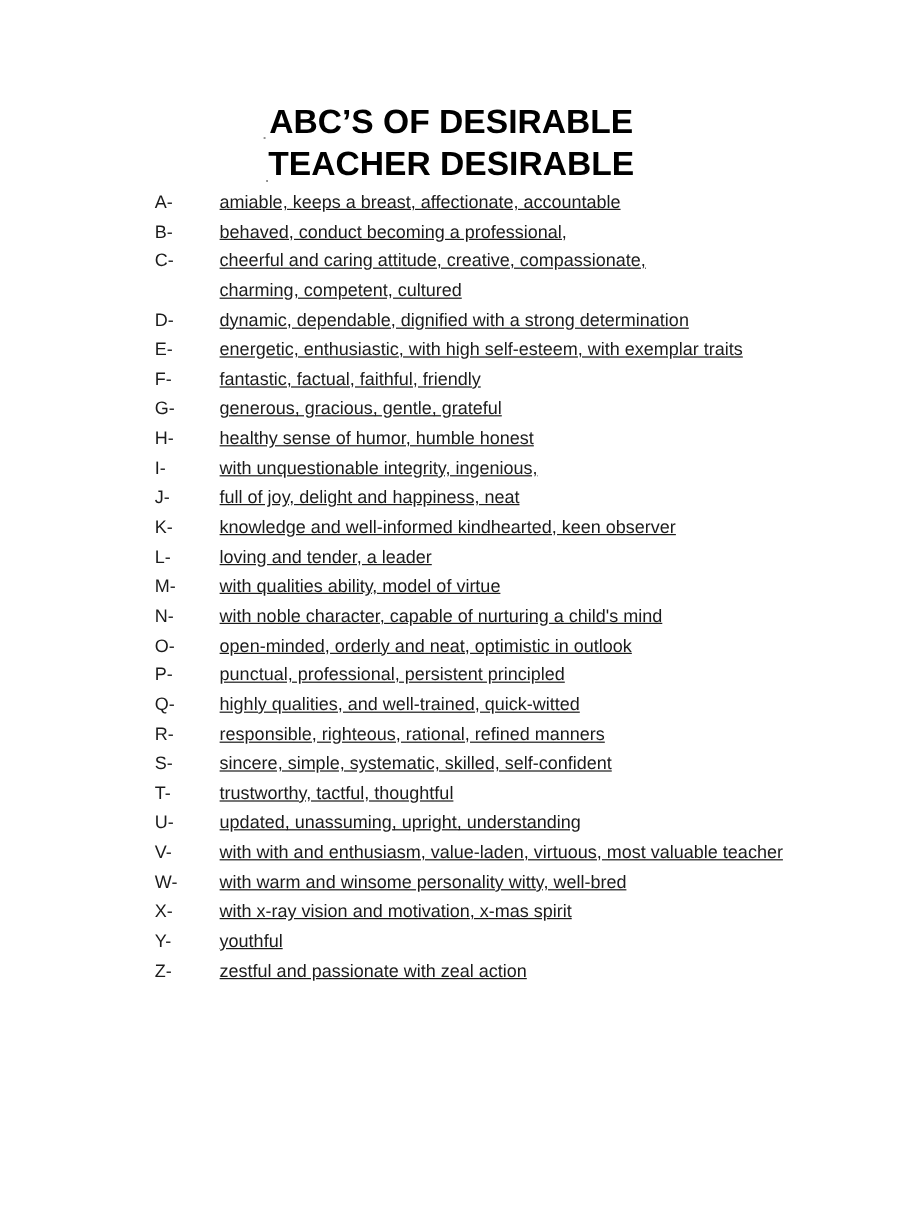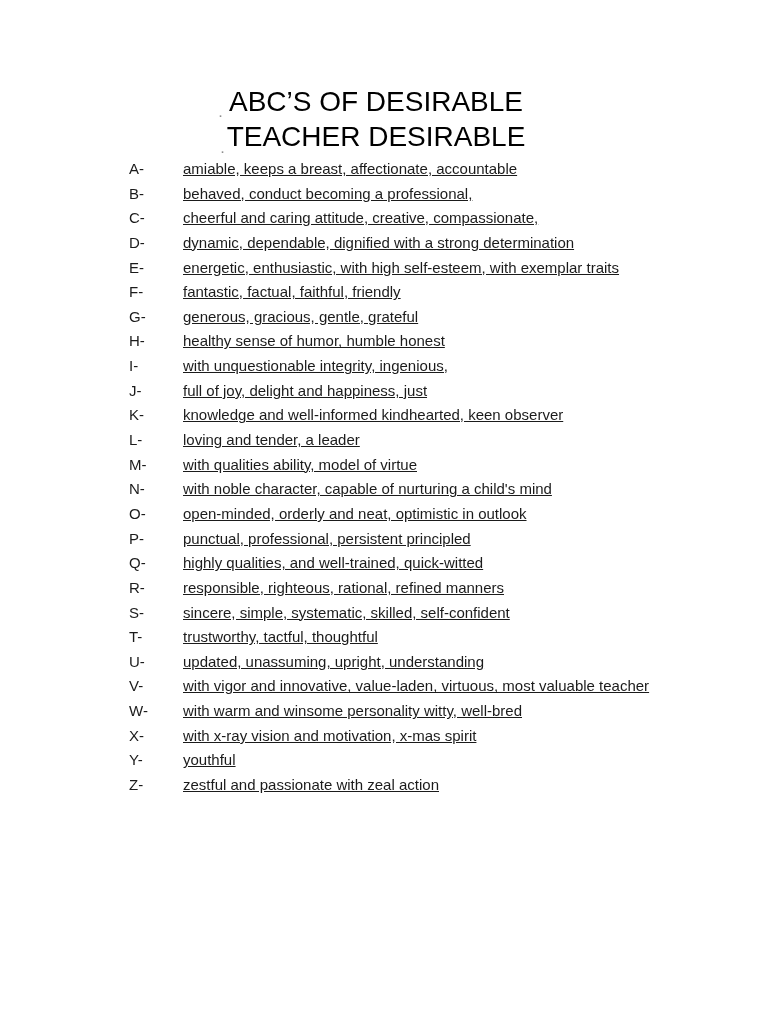--- a/index.html
+++ b/index.html
@@ -15,21 +15,21 @@
     font-family: "Liberation Sans", sans-serif;
     overflow: hidden;
     color: #1b1b1b;
   }
   .title-block {
     position: absolute;
     top: 84px;
     left: 0;
     width: 752px;
     text-align: center;
-    font-weight: normal;
+    font-weight: bold;
     font-size: 28px;
     line-height: 35px;
     color: #000000;
   }
   .title-line {
     white-space: nowrap;
   }
   .stray-dot {
     position: absolute;
     font-size: 11px;
@@ -83,20 +83,24 @@
       </div>
       <div class="row">
         <span class="letter">B-</span>
         <span class="text">behaved, conduct becoming a professional,</span>
       </div>
       <div class="row">
         <span class="letter">C-</span>
         <span class="text">cheerful and caring attitude, creative, compassionate,</span>
       </div>
       <div class="row">
+        <span class="letter"></span>
+        <span class="text">charming, competent, cultured</span>
+      </div>
+      <div class="row">
         <span class="letter">D-</span>
         <span class="text">dynamic, dependable, dignified with a strong determination</span>
       </div>
       <div class="row">
         <span class="letter">E-</span>
         <span class="text">energetic, enthusiastic, with high self-esteem, with exemplar traits</span>
       </div>
       <div class="row">
         <span class="letter">F-</span>
         <span class="text">fantastic, factual, faithful, friendly</span>
@@ -108,21 +112,21 @@
       <div class="row">
         <span class="letter">H-</span>
         <span class="text">healthy sense of humor, humble honest</span>
       </div>
       <div class="row">
         <span class="letter">I-</span>
         <span class="text">with unquestionable integrity, ingenious,</span>
       </div>
       <div class="row">
         <span class="letter">J-</span>
-        <span class="text">full of joy, delight and happiness, just</span>
+        <span class="text">full of joy, delight and happiness, neat</span>
       </div>
       <div class="row">
         <span class="letter">K-</span>
         <span class="text">knowledge and well-informed kindhearted, keen observer</span>
       </div>
       <div class="row">
         <span class="letter">L-</span>
         <span class="text">loving and tender, a leader</span>
       </div>
       <div class="row">
@@ -156,21 +160,21 @@
       <div class="row">
         <span class="letter">T-</span>
         <span class="text">trustworthy, tactful, thoughtful</span>
       </div>
       <div class="row">
         <span class="letter">U-</span>
         <span class="text">updated, unassuming, upright, understanding</span>
       </div>
       <div class="row">
         <span class="letter">V-</span>
-        <span class="text">with vigor and innovative, value-laden, virtuous, most valuable teacher</span>
+        <span class="text">with with and enthusiasm, value-laden, virtuous, most valuable teacher</span>
       </div>
       <div class="row">
         <span class="letter">W-</span>
         <span class="text">with warm and winsome personality witty, well-bred</span>
       </div>
       <div class="row">
         <span class="letter">X-</span>
         <span class="text">with x-ray vision and motivation, x-mas spirit</span>
       </div>
       <div class="row">

